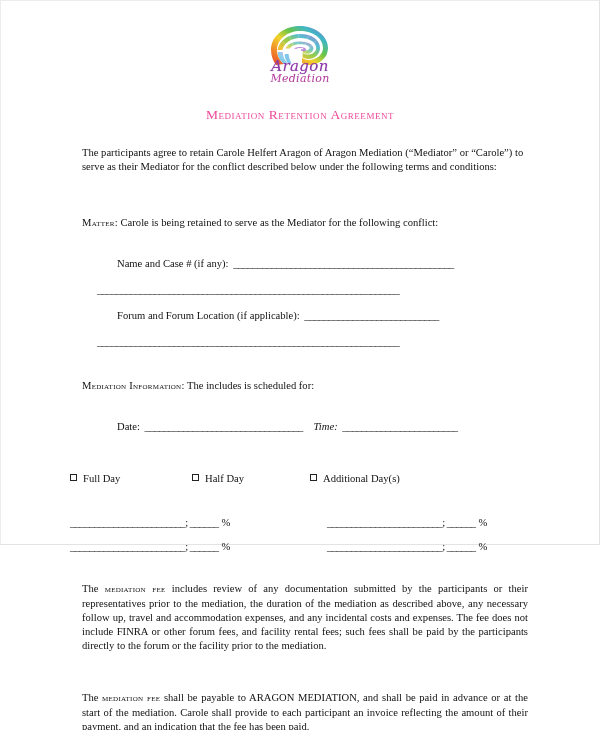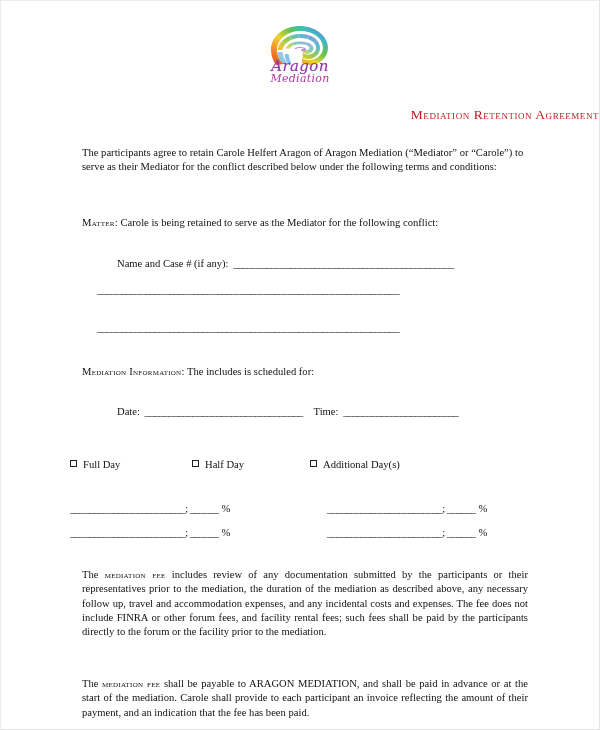--- a/index.html
+++ b/index.html
@@ -12,21 +12,21 @@
     height: 730px;
     font-family: "Liberation Serif", "DejaVu Serif", serif;
     color: #000000;
     overflow: hidden;
   }
 
   .page {
     position: relative;
     box-sizing: border-box;
     width: 600px;
-    height: 730px;
+    height: 545px;
     background: #ffffff;
     border: 1px solid #e3e3e3;
     border-top-color: #ececec;
     border-left-color: #ececec;
     padding: 0;
   }
 
   
   .logo-wrap {
     position: absolute;
@@ -66,25 +66,25 @@
     letter-spacing: 0.3px;
     color: #b1379b;
     margin-top: -1px;
   }
 
   
   .doc-title {
     position: absolute;
     left: 0; right: 0;
     top: 106px;
-    text-align: right;
+    text-align: center;
     font-size: 13.5px;
     font-variant: small-caps;
     letter-spacing: 0.55px;
-    color: #b91c1c;
+    color: #ec4899;
   }
 
   
   .body-area {
     position: absolute;
     left: 69px;
     top: 133px;
     width: 470px;
     font-size: 10.6px;
     line-height: 14.2px;
@@ -235,37 +235,41 @@
     </div>
 
     <div class="gap-12"></div>
 
     <div class="indent field-row">
       <span class="rule">_______________________________________________________________</span>
     </div>
 
     <div class="gap-12"></div>
 
+    <div class="indent field-row">
+      <span class="field-label">Forum and Forum Location (if applicable):</span>
+      <span class="rule">____________________________</span>
+    </div>
 
     <div class="gap-12"></div>
 
     <div class="indent field-row">
       <span class="rule">_______________________________________________________________</span>
     </div>
 
     <div class="gap-18"></div>
 
     <p class="para lead"><span class="sc">Mediation Information:</span><span>  The includes is scheduled for:</span></p>
 
     <div class="gap-14"></div>
 
     <div class="indent field-row">
       <span class="field-label">Date:</span>
       <span class="rule">_________________________________</span>
-      <span class="field-label" style="margin-left:8px;">Time:</span>
+      <span class="field-label" style="margin-left:8px;font-style:italic;">Time:</span>
       <span class="rule">________________________</span>
     </div>
 
     <div class="gap-12"></div>
 
 
 
     <div class="gap-14"></div>
 
 

